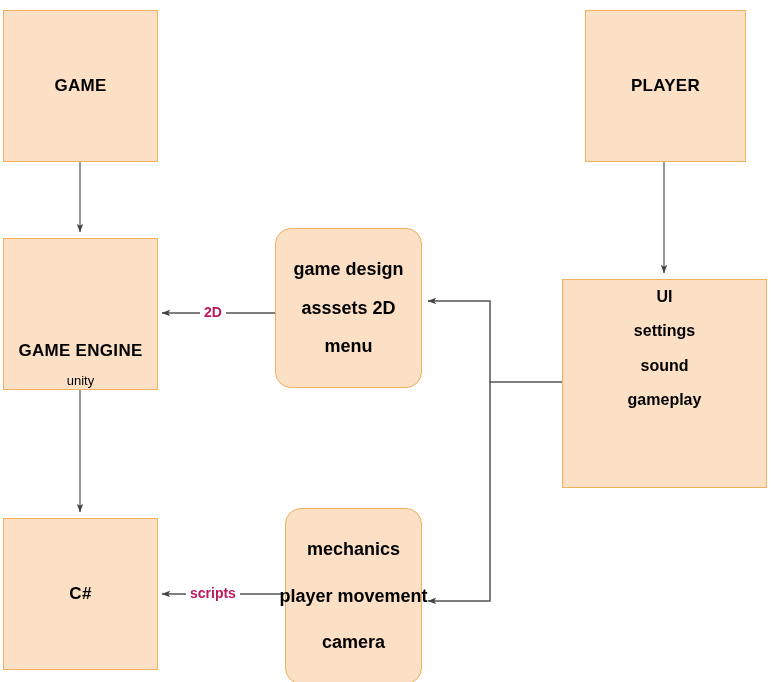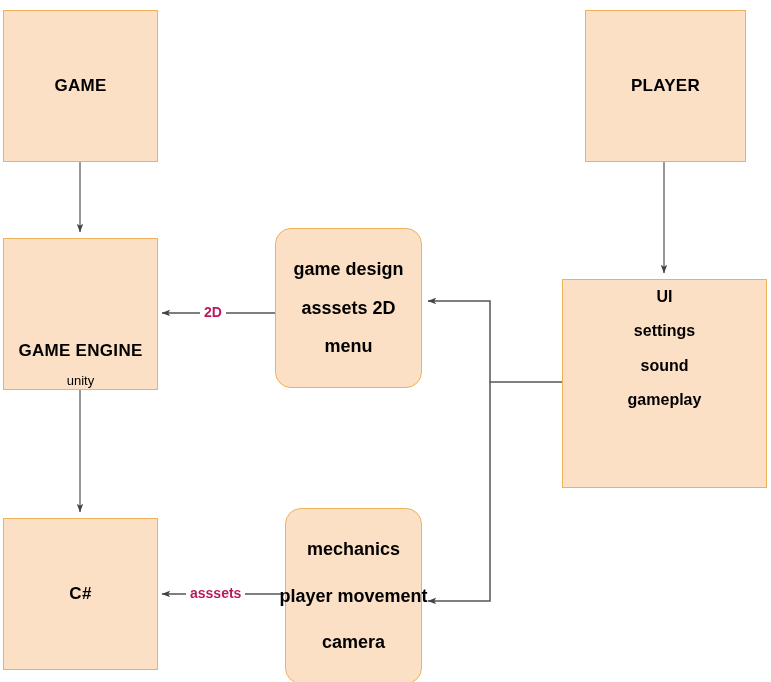--- a/index.html
+++ b/index.html
@@ -131,15 +131,15 @@
   </div>
 
   <div class="node-box rounded" style="left:285px; top:508px; width:137px; height:176px; justify-content:center; gap:26px;">
     <span class="node-line body-sm">mechanics</span>
     <span class="node-line body-sm">player movement</span>
     <span class="node-line body-sm">camera</span>
   </div>
 
   <div class="edge-label" style="left:200px; top:305px;">2D</div>
 
-  <div class="edge-label" style="left:186px; top:586px;">asssets</div>
+  <div class="edge-label" style="left:186px; top:586px;">scripts</div>
 
 </div>
 
 </body></html>

